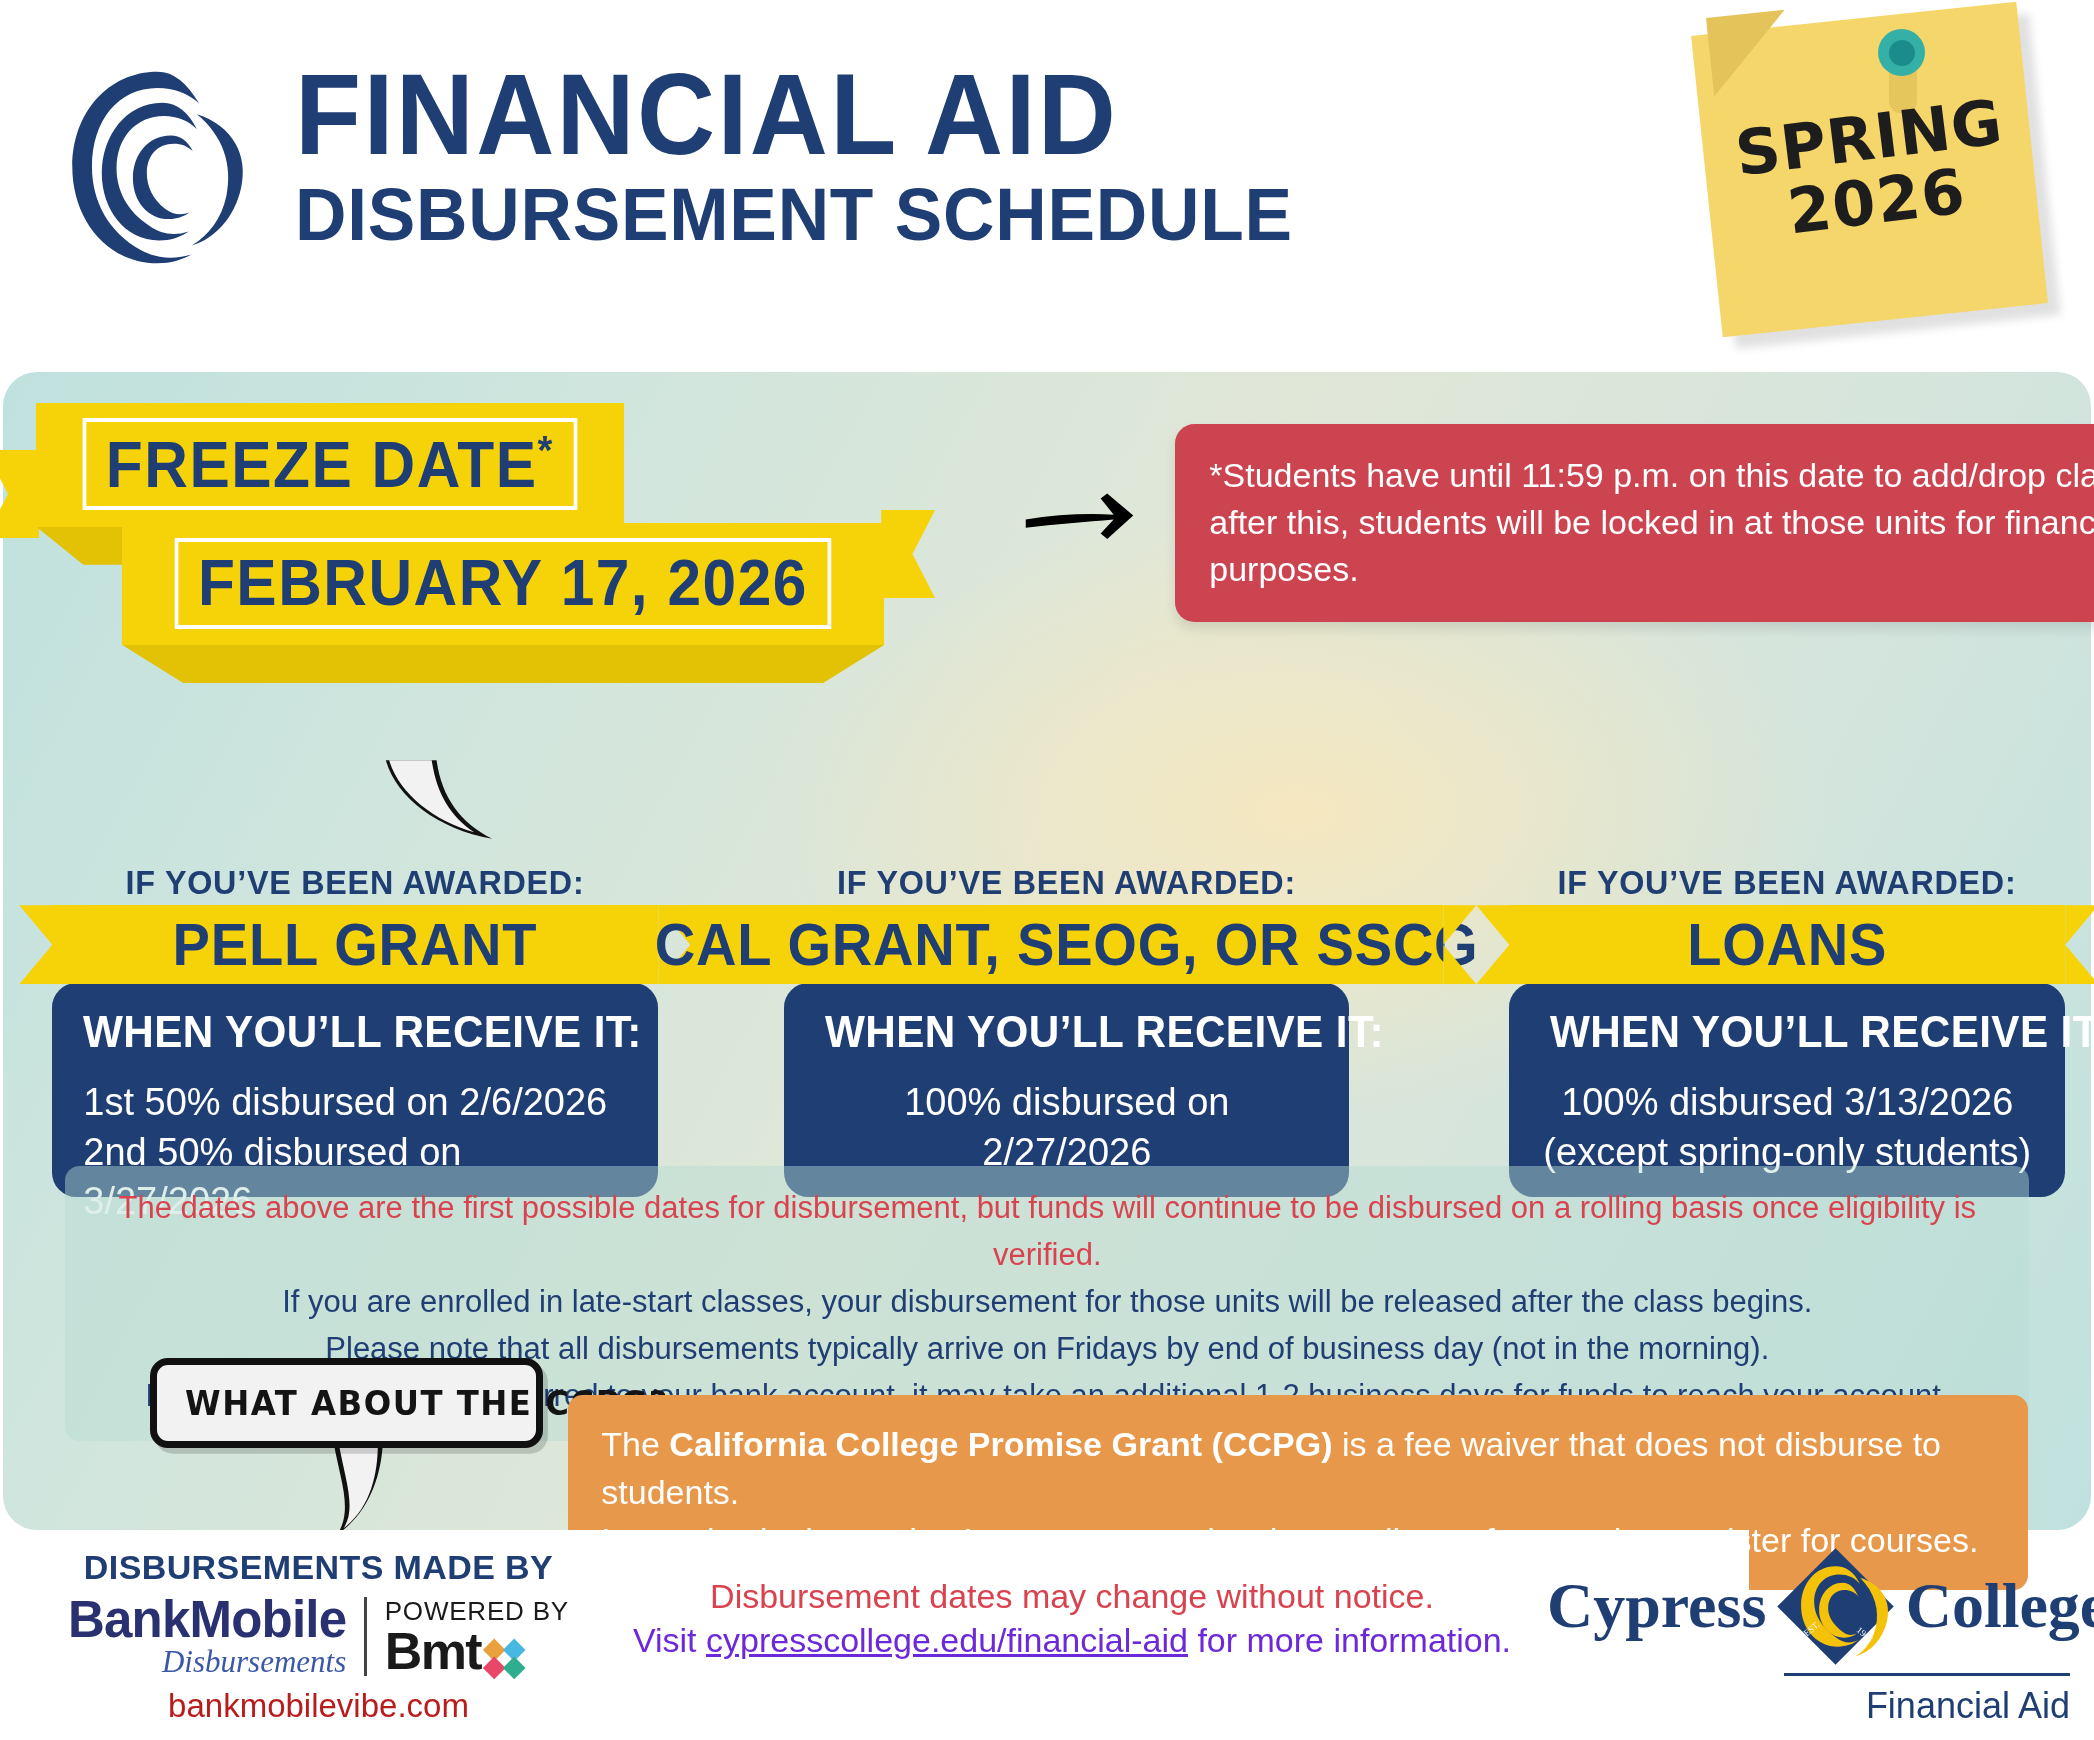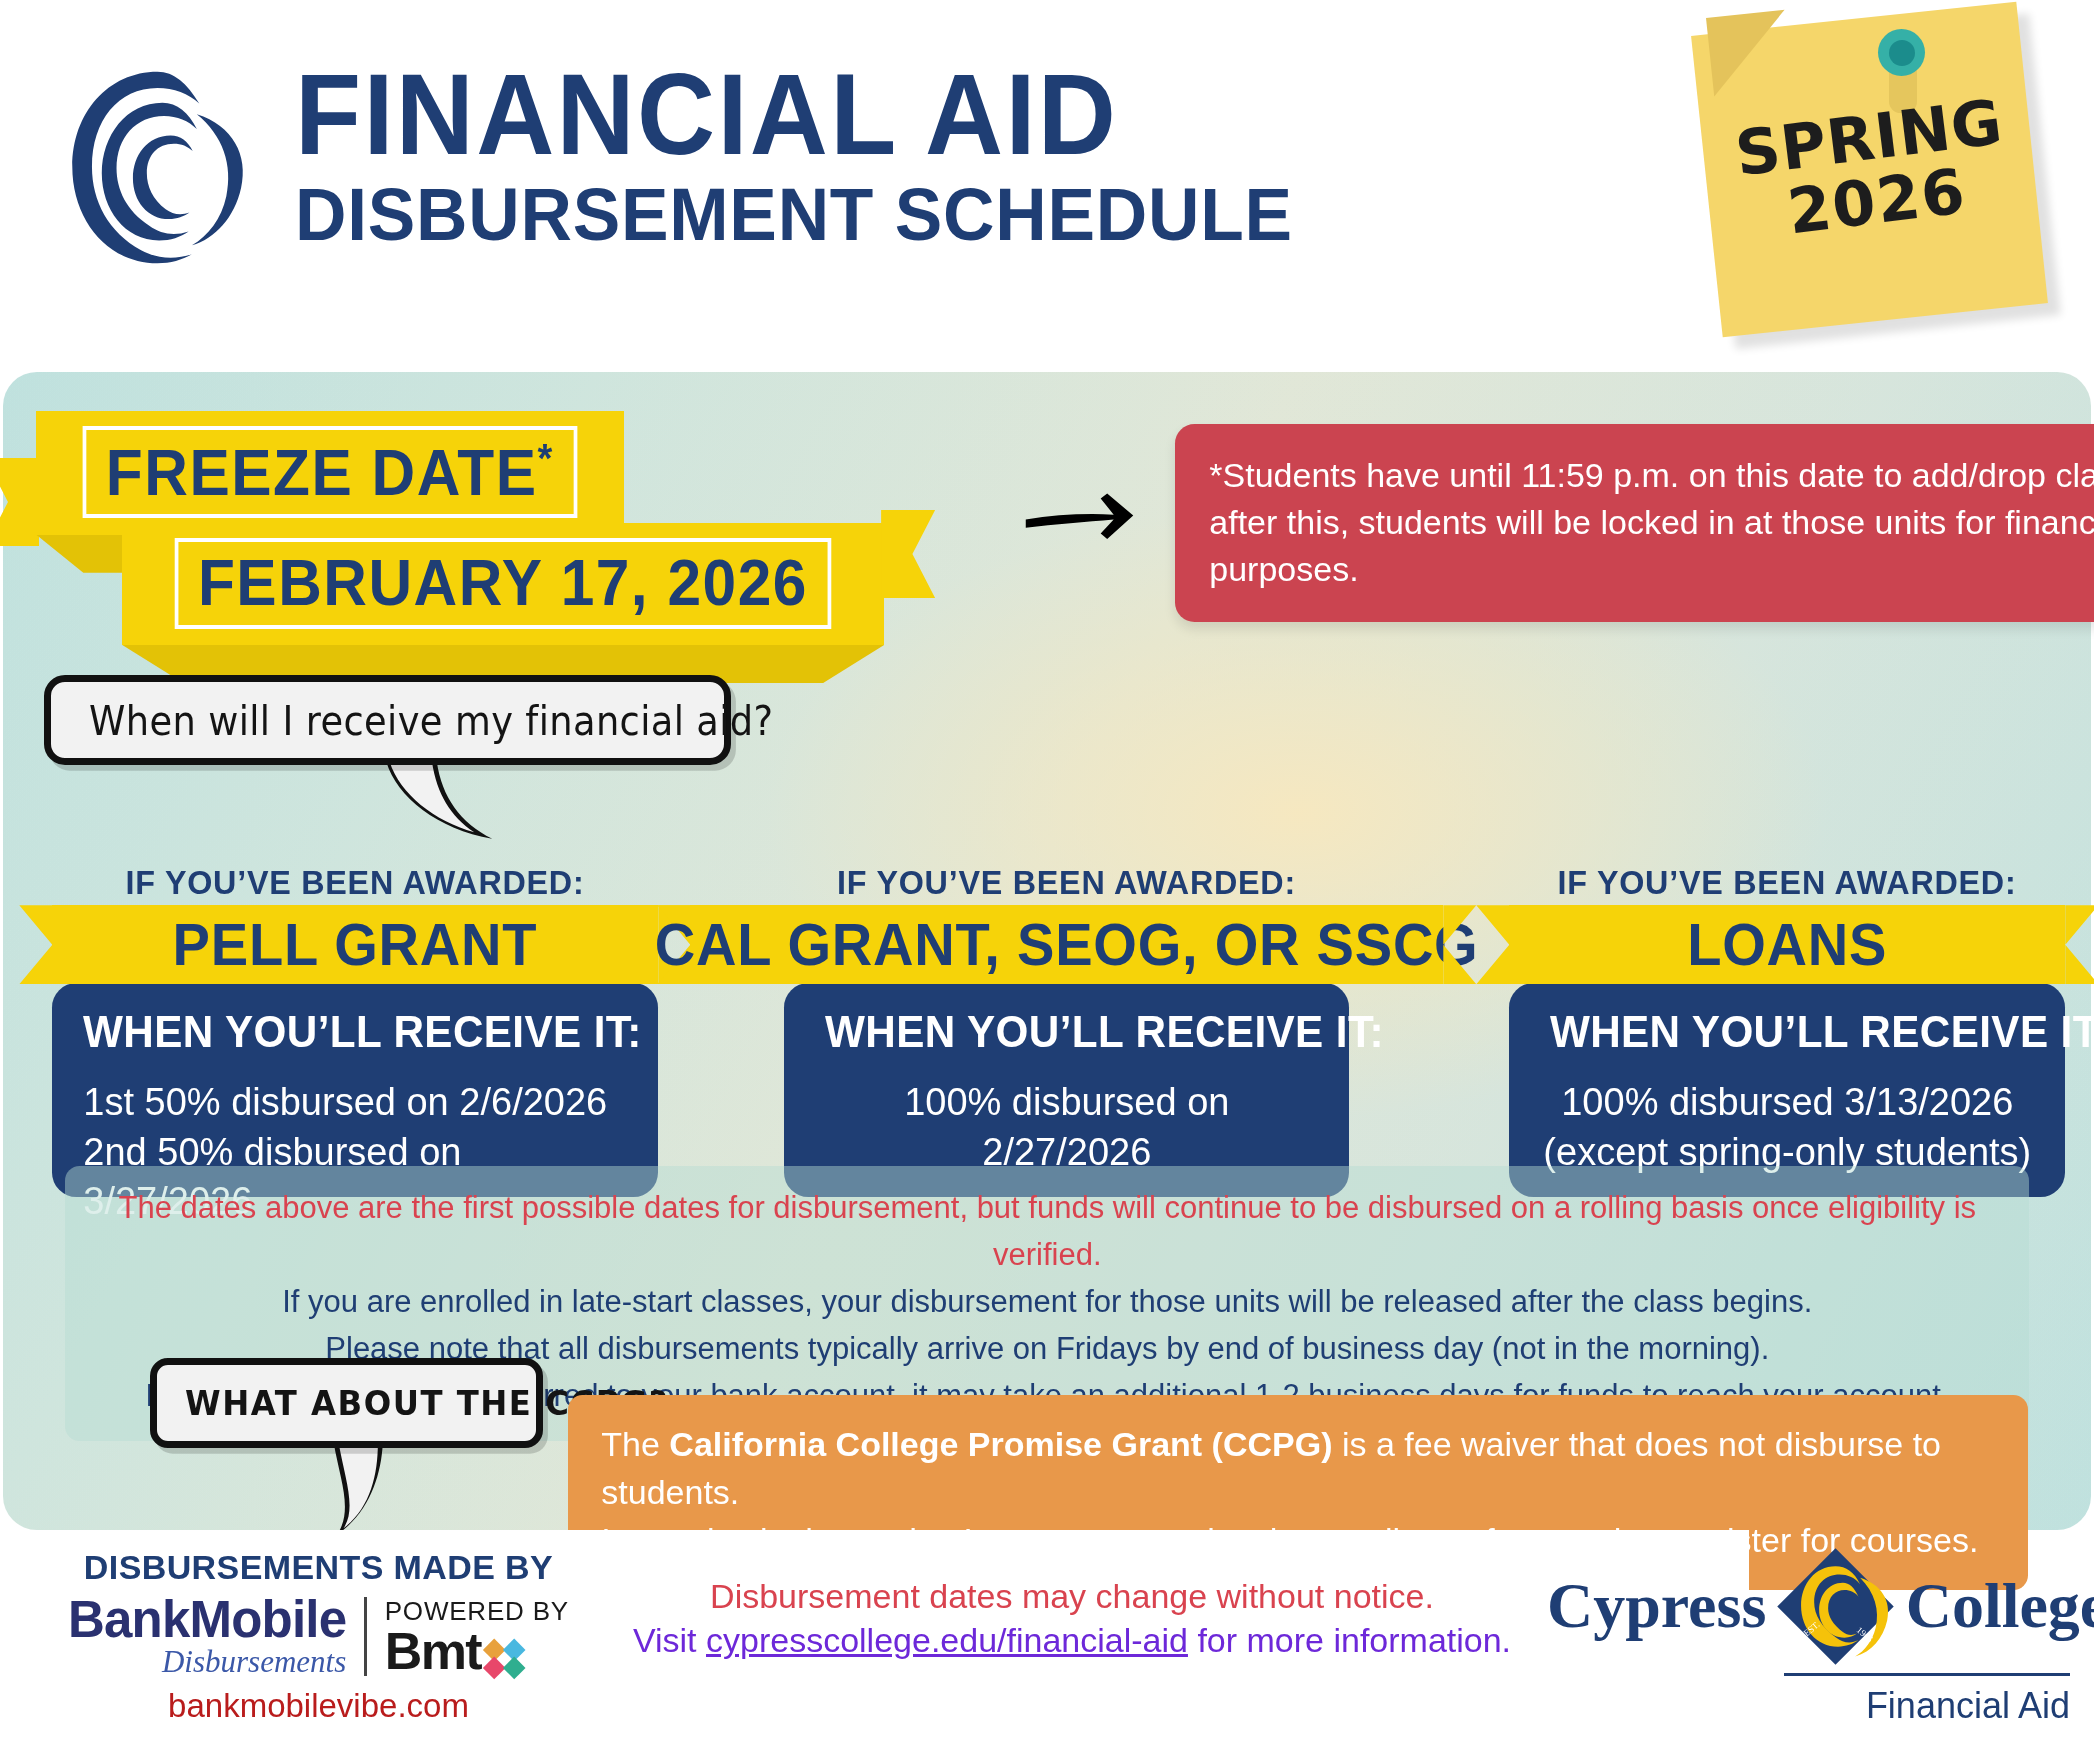--- a/index.html
+++ b/index.html
@@ -89,21 +89,21 @@
   .panel {
     position: absolute; left: 3.3px; top: 372px;
     width: 2088px; height: 1158px;
     border-radius: 34px;
     background:
       radial-gradient(ellipse 736px 426px at 62% 38%, rgba(248,232,190,0.92) 0%, rgba(238,231,196,0.45) 45%, rgba(203,229,224,0.05) 72%),
       linear-gradient(118deg, #bfe1de 0%, #cfe5dd 22%, #e2e7d7 48%, #d7e5dc 70%, #bfe1de 100%);
   }
 
   
-  .ribbon-freeze1 { position: absolute; left: 33px; top: 39px; text-align: center; }
+  .ribbon-freeze1 { position: absolute; left: 33px; top: 31px; text-align: center; }
   .ribbon-freeze2 { position: absolute; left: 119px; top: 151px; }
 
   .rb { position: relative; display: inline-block; }
   .rb-body {
     position: relative; background: #F6D309;
     padding: 14.7px 28px 16.4px 28px;
     box-shadow: 0 8.2px 0 rgba(0,0,0,0.0);
   }
   .rb-inner {
     border: 4.1px solid #ffffff;
@@ -390,23 +390,20 @@
     <div class="red-note" style="left:1172px; top:52px;">
       <span>*Students have until 11:59 p.m. on this date to add/drop classes, after this, students will be locked in at those units for financial aid purposes.</span>
     </div>
 
     <div class="bubble1">
       <div class="bubble1-tail">
         <svg viewBox="0 0 260 110" width="213" height="90">
           <path d="M18 4 C30 48, 80 88, 148 100 C108 80, 86 48, 80 4 Z" fill="#111"></path>
           <path d="M22 4 C34 44, 76 78, 126 92 C96 72, 80 44, 74 4 Z" fill="#f2f2f2"></path>
         </svg>
-      </div>
-      <div class="bubble1-box">
-        <div class="bubble1-text">When will I receive my financial aid?</div>
       </div>
     </div>
 
     <div class="cols">
 
       <div class="col" style="left:49px; top:0; width:606px;">
         <div class="col-label">IF YOU’VE BEEN AWARDED:</div>
         <div class="col-ribbon">
           <span>PELL GRANT</span>
         </div>

